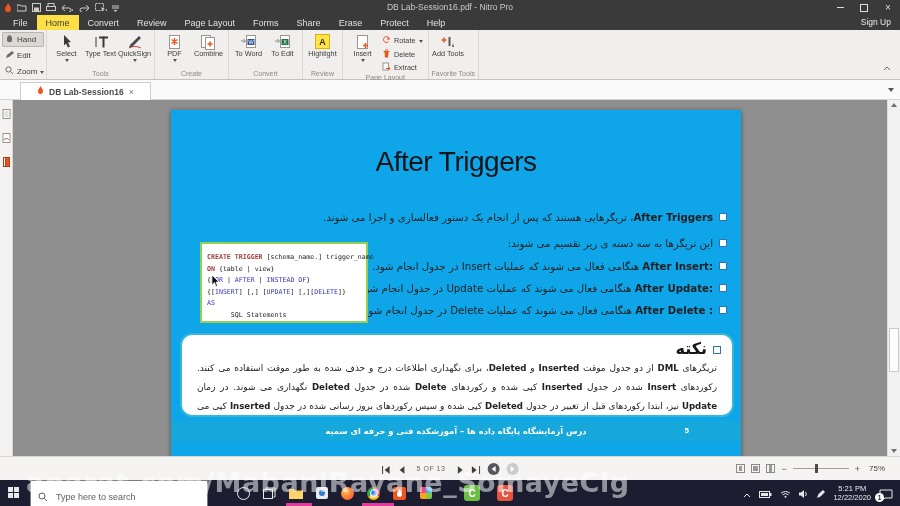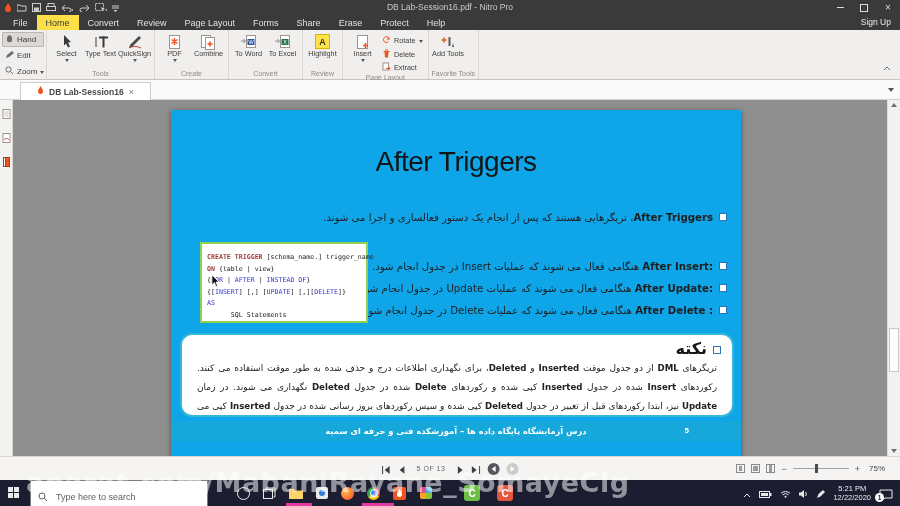--- a/index.html
+++ b/index.html
@@ -281,21 +281,21 @@
         </div>
         <div class="rbn-item">
           <span class="ric">
               <svg width="17" height="15">
                 <path d="M1 7h4M3.5 5l2 2-2 2" stroke="#8a8a8a" fill="none"></path>
                 <rect x="6.5" y="1.5" width="9" height="12" fill="#fff" stroke="#9a968f"></rect>
                 <rect x="7.5" y="5" width="7" height="6" fill="#217346"></rect>
                 <text x="11" y="10" text-anchor="middle" font-size="5.5" fill="#fff" font-family="Liberation Sans, sans-serif">X</text>
               </svg>
             </span>
-          <span>To Excel</span>
+          <span>To Edit</span>
         </div>
       </div>
       <div class="grp-label">Convert</div>
     </div>
 
     <div class="grp">
       <div class="grp-items">
         <div class="rbn-item">
           <span class="ric">
               <span style="width:13px;height:13px;background:#ffe34d;border:1px solid #d6b500;display:flex;align-items:center;justify-content:center;font-size:9px;font-weight:bold;color:#3a2f00">A</span>
@@ -393,20 +393,23 @@
         </svg></span>
   </div>
 
   <div class="docarea">
     <div class="page">
       <div class="slide-title">After Triggers</div>
 
       <div class="brow" style="top:102px">
         <span class="sq"></span><span class="en">After Triggers</span><span>، تریگرهایی هستند که پس از انجام یک دستور فعالسازی و اجرا می شوند.</span>
       </div>
+      <div class="brow" style="top:128px">
+        <span class="sq"></span><span>این تریگرها به سه دسته ی زیر تقسیم می شوند:</span>
+      </div>
       <div class="brow" style="top:151px">
         <span class="sq"></span><span class="en">After Insert:</span><span> هنگامی فعال می شوند که عملیات Insert در جدول انجام شود.</span>
       </div>
       <div class="brow" style="top:173px">
         <span class="sq"></span><span class="en">After Update:</span><span> هنگامی فعال می شوند که عملیات Update در جدول انجام شود.</span>
       </div>
       <div class="brow" style="top:195px">
         <span class="sq"></span><span class="en">After Delete :</span><span> هنگامی فعال می شوند که عملیات Delete در جدول انجام شود.</span>
       </div>
 

